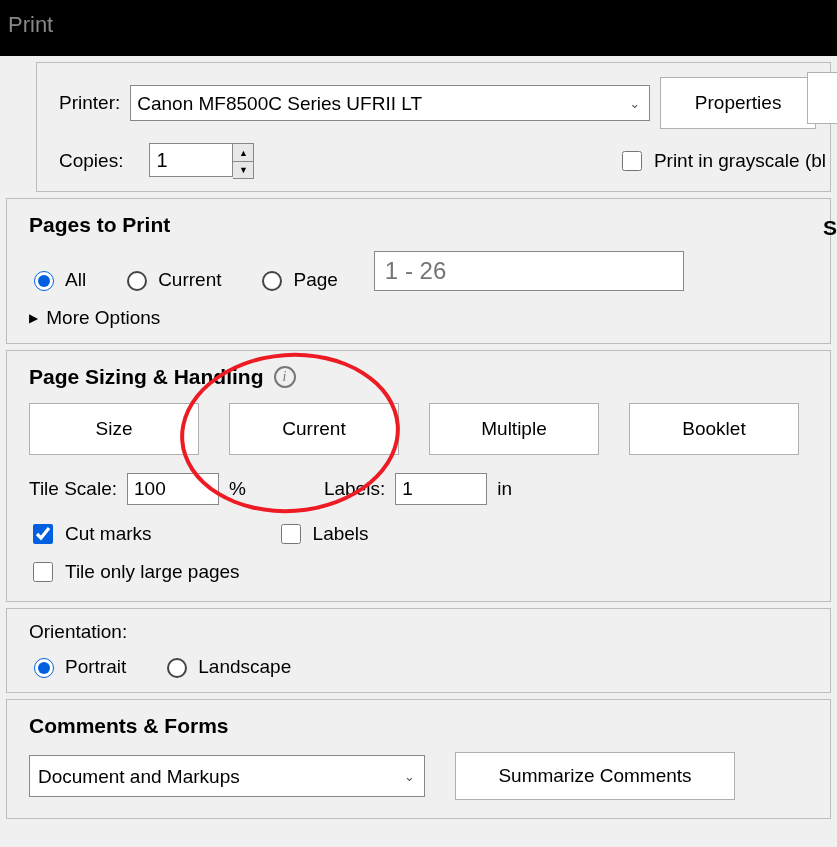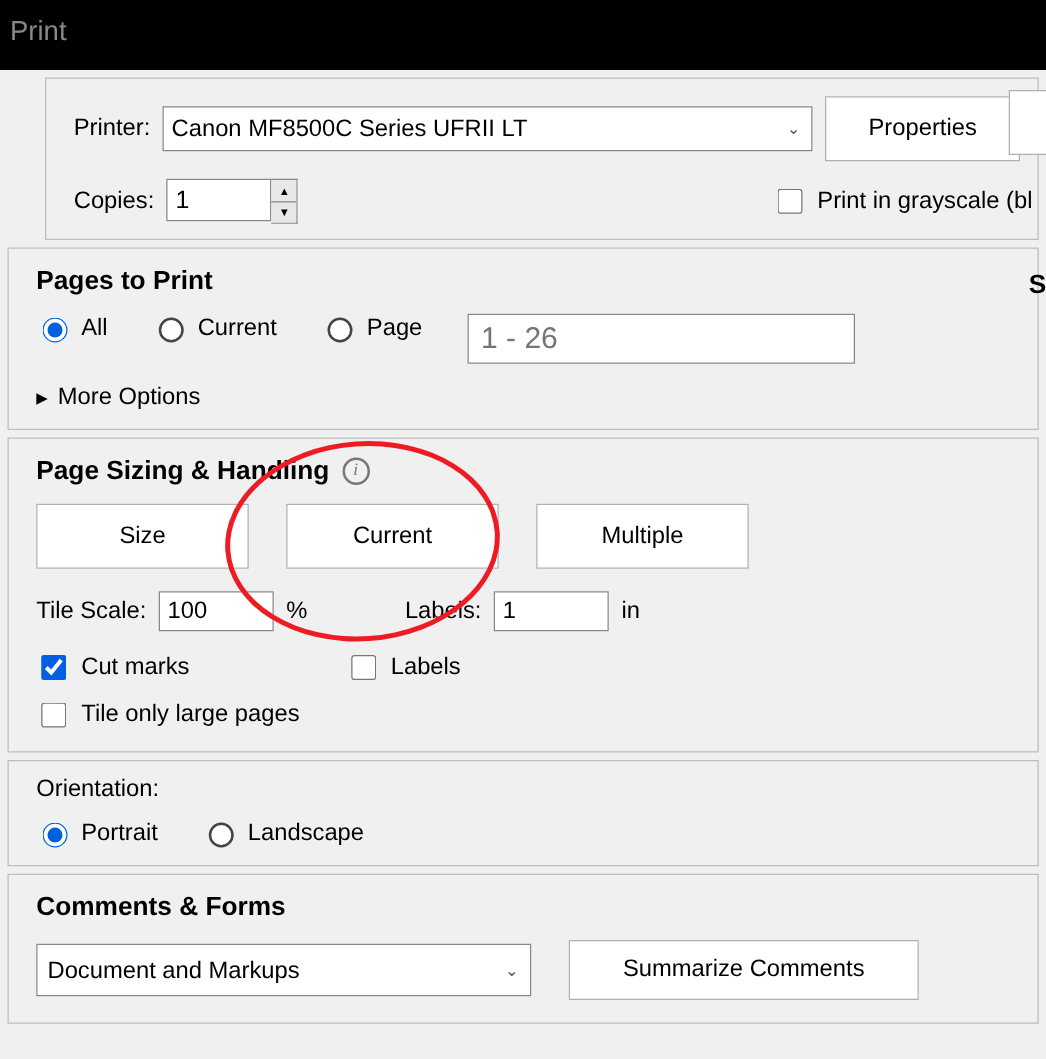--- a/index.html
+++ b/index.html
@@ -108,21 +108,21 @@
   .sec-title {
     font-size: 21px;
     font-weight: 700;
     margin: 2px 0 14px 0;
     display: flex;
     align-items: center;
     gap: 10px;
   }
   .radio-row {
     display: flex;
-    align-items: flex-start;
+    align-items: flex-end;
     gap: 36px;
   }
   .radio-opt {
     display: inline-flex;
     align-items: center;
     gap: 8px;
     font-size: 19px;
   }
   input[type=radio].rad {
     width: 20px;
@@ -258,21 +258,21 @@
     <label class="fld">Printer:</label>
     <div class="select-wrap">
       <select class="printer">
         <option>Canon MF8500C Series UFRII LT</option>
       </select>
       <span class="sel-chevron">⌄</span>
     </div>
     <button class="btn btn-properties">Properties</button>
   </div>
   <div class="row" style="justify-content: space-between; margin-bottom:4px;">
-    <div style="display:flex; align-items:center; gap:10px;">
+    <div style="display:flex; align-items:center; gap:26px;">
       <label class="fld">Copies:</label>
       <div class="copies-spin">
         <input class="num" value="1" style="">
         <div class="spinner">
           <button>▲</button>
           <button>▼</button>
         </div>
       </div>
     </div>
     <label class="gray-chk" style="margin-right:-10px;">
@@ -313,20 +313,23 @@
   <div class="seg-btns">
     <button class="btn">
         <span>Size</span>
       </button>
     <button class="btn">
         <span>Current</span>
       </button>
     <button class="btn">
         <span>Multiple</span>
       </button>
+    <button class="btn">
+        <span>Booklet</span>
+      </button>
   </div>
   <div class="tile-row">
     <span>Tile Scale:</span>
     <input class="small" value="100" style="">
     <span>%</span>
     <span style="width:58px"></span>
     <span>Labels:</span>
     <input class="small" value="1" style="">
     <span>in</span>
   </div>

